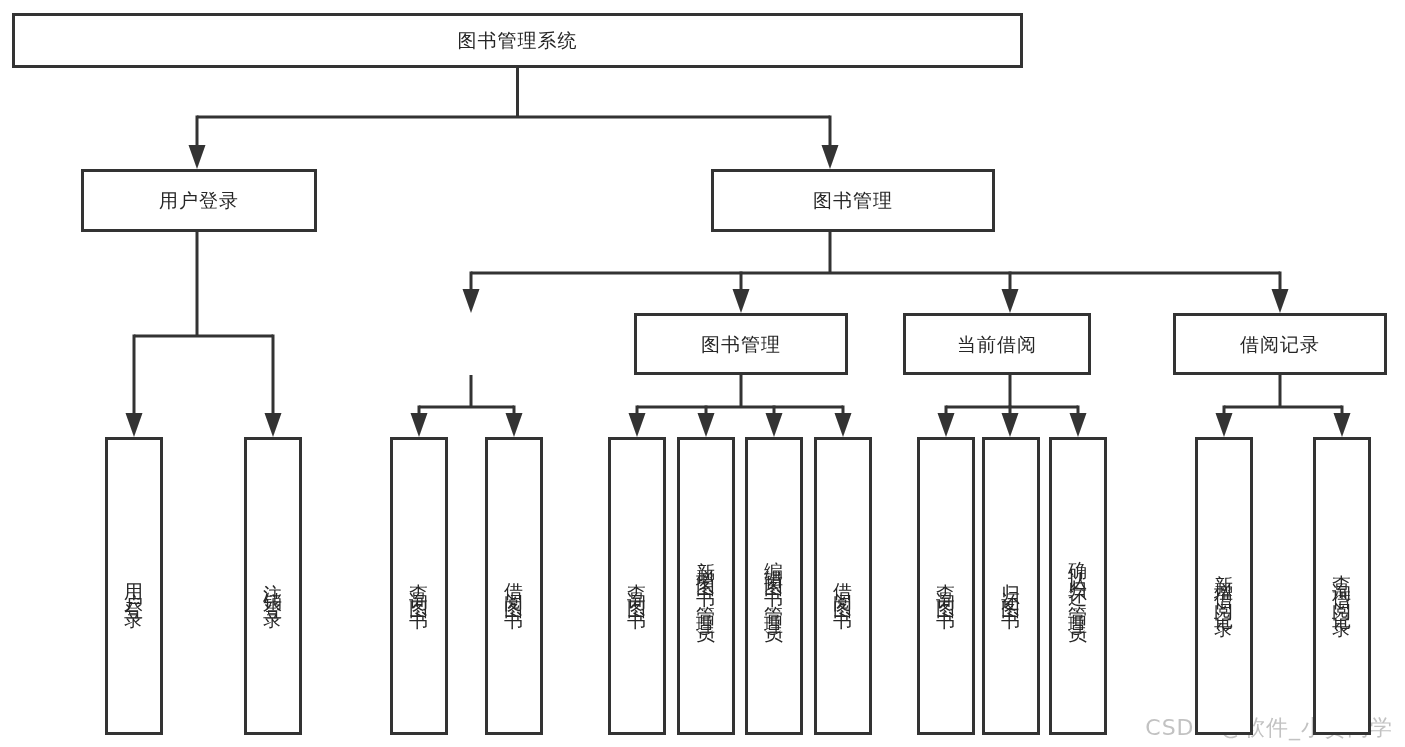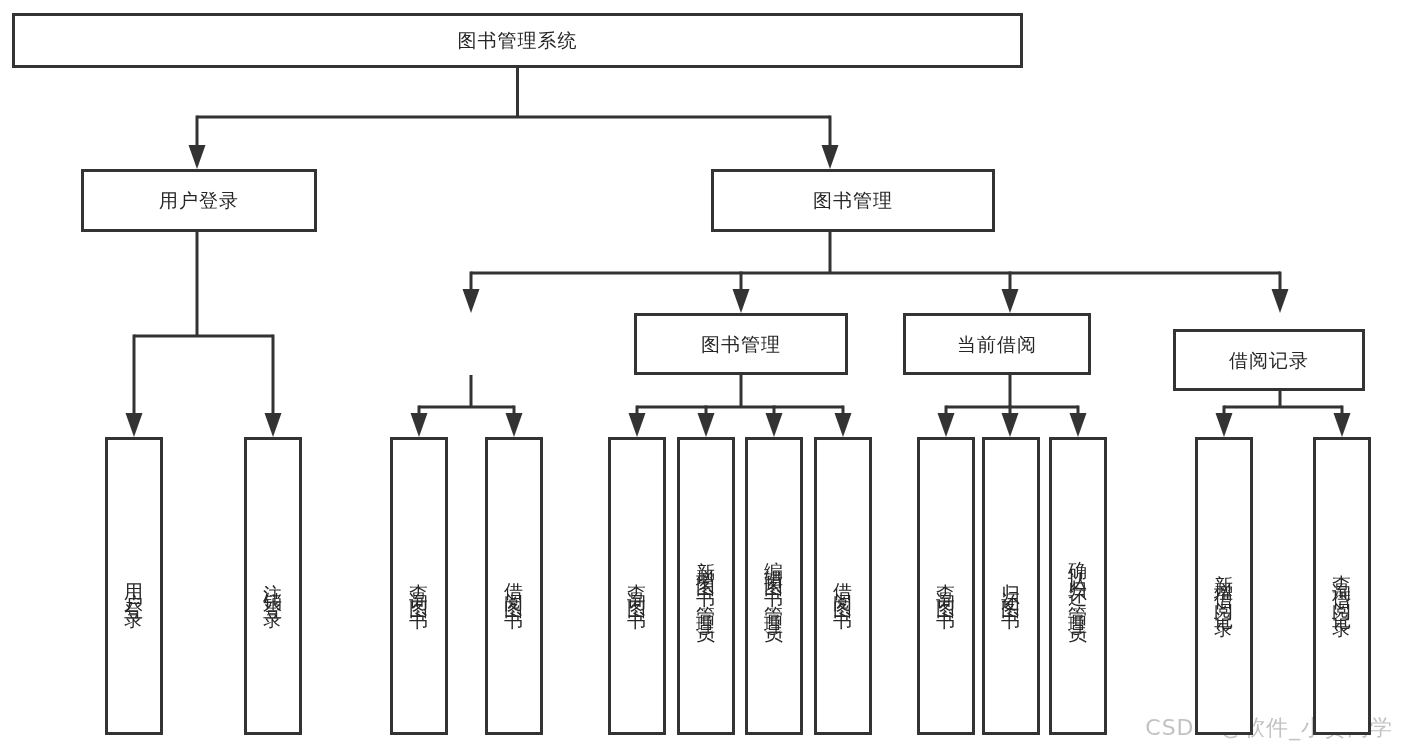--- a/index.html
+++ b/index.html
@@ -104,21 +104,21 @@
       <path d="M 1069.5 413 L 1086.5 413 L 1078 437 Z" fill="#333333"></path>
       <path d="M 1215.5 413 L 1232.5 413 L 1224 437 Z" fill="#333333"></path>
       <path d="M 1333.5 413 L 1350.5 413 L 1342 437 Z" fill="#333333"></path>
     </svg>
   <div id="watermark">CSDN @软件_小贺同学</div>
 <div class="node" style="left: 12px; top: 13px; width: 1011px; height: 55px;">图书管理系统</div>
     <div class="node" style="left: 81px; top: 169px; width: 236px; height: 63px;">用户登录</div>
     <div class="node" style="left: 711px; top: 169px; width: 284px; height: 63px;">图书管理</div>
     <div class="node" style="left: 634px; top: 313px; width: 214px; height: 62px;">图书管理</div>
     <div class="node" style="left: 903px; top: 313px; width: 188px; height: 62px;">当前借阅</div>
-    <div class="node" style="left: 1173px; top: 313px; width: 192px; height: 62px; margin-top: 16px;">借阅记录</div>
+    <div class="node" style="left: 1173px; top: 313px; width: 214px; height: 62px;">借阅记录</div>
     <div class="node v" style="left: 105px; top: 437px; width: 58px; height: 298px;">用户登录</div>
     <div class="node v" style="left: 244px; top: 437px; width: 58px; height: 298px;">注销登录</div>
     <div class="node v" style="left: 390px; top: 437px; width: 58px; height: 298px;">查询图书</div>
     <div class="node v" style="left: 485px; top: 437px; width: 58px; height: 298px;">借阅图书</div>
     <div class="node v" style="left: 608px; top: 437px; width: 58px; height: 298px;">查询图书</div>
     <div class="node v" style="left: 677px; top: 437px; width: 58px; height: 298px;">新增图书（管理员）</div>
     <div class="node v" style="left: 745px; top: 437px; width: 58px; height: 298px;">编辑图书（管理员）</div>
     <div class="node v" style="left: 814px; top: 437px; width: 58px; height: 298px;">借阅图书</div>
     <div class="node v" style="left: 917px; top: 437px; width: 58px; height: 298px;">查询图书</div>
     <div class="node v" style="left: 982px; top: 437px; width: 58px; height: 298px;">归还图书</div>

